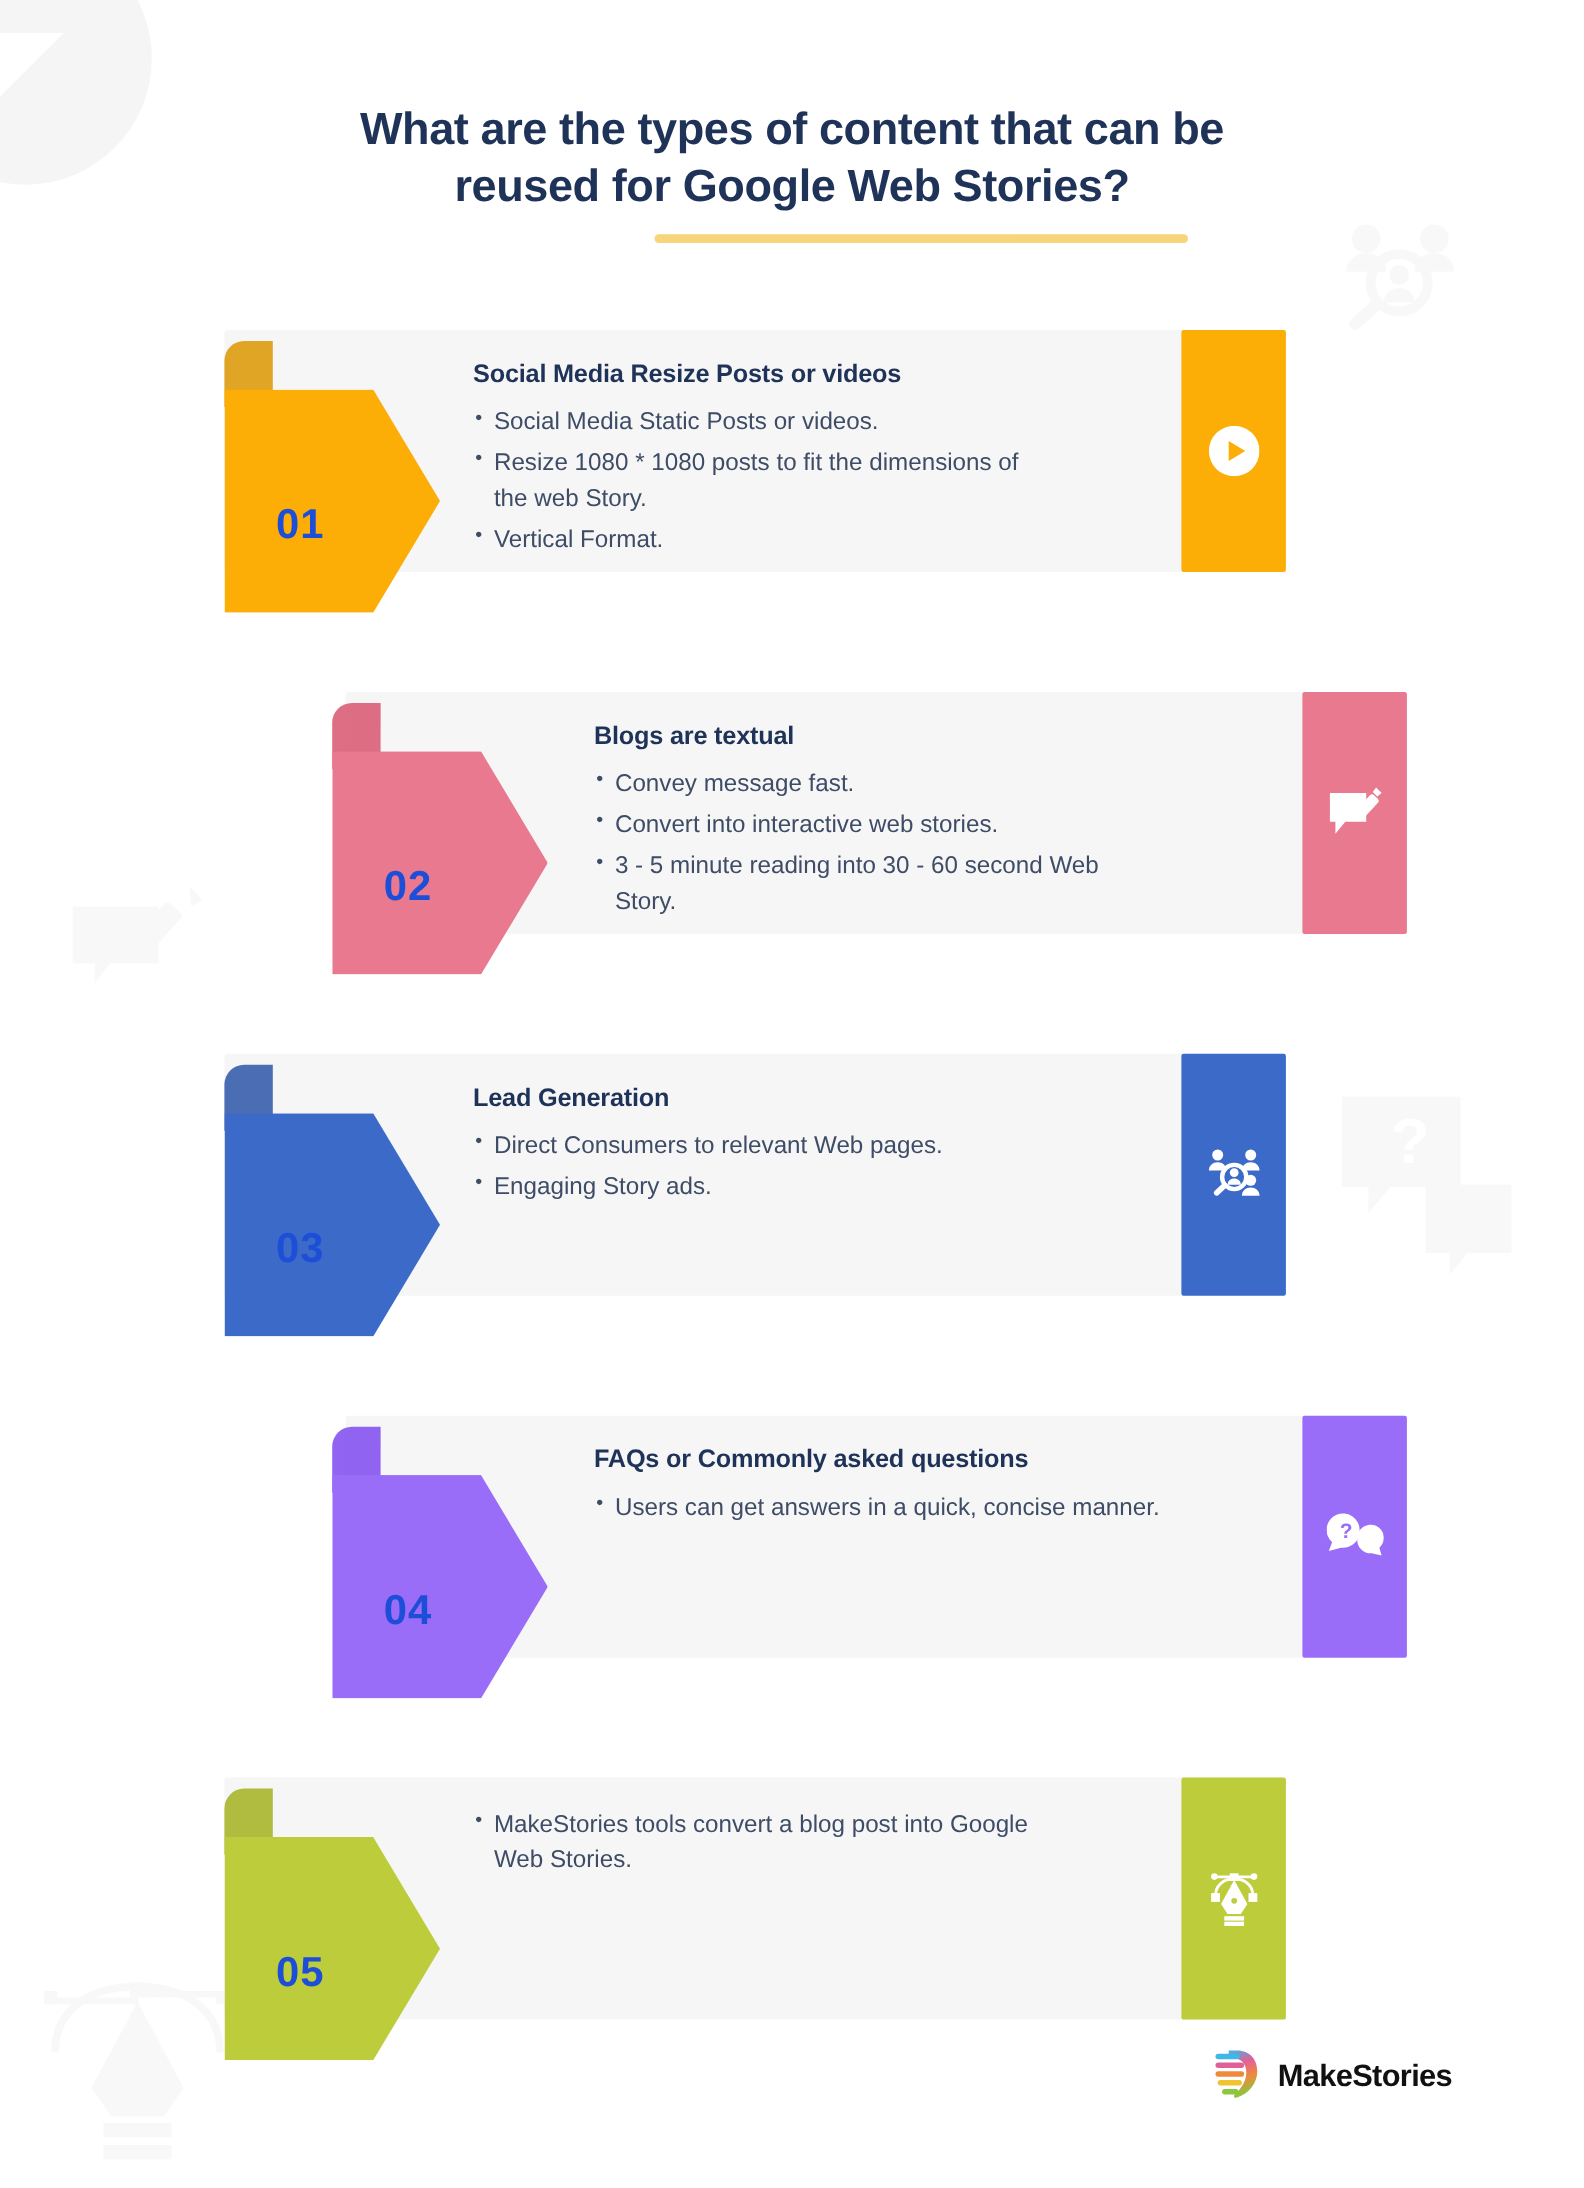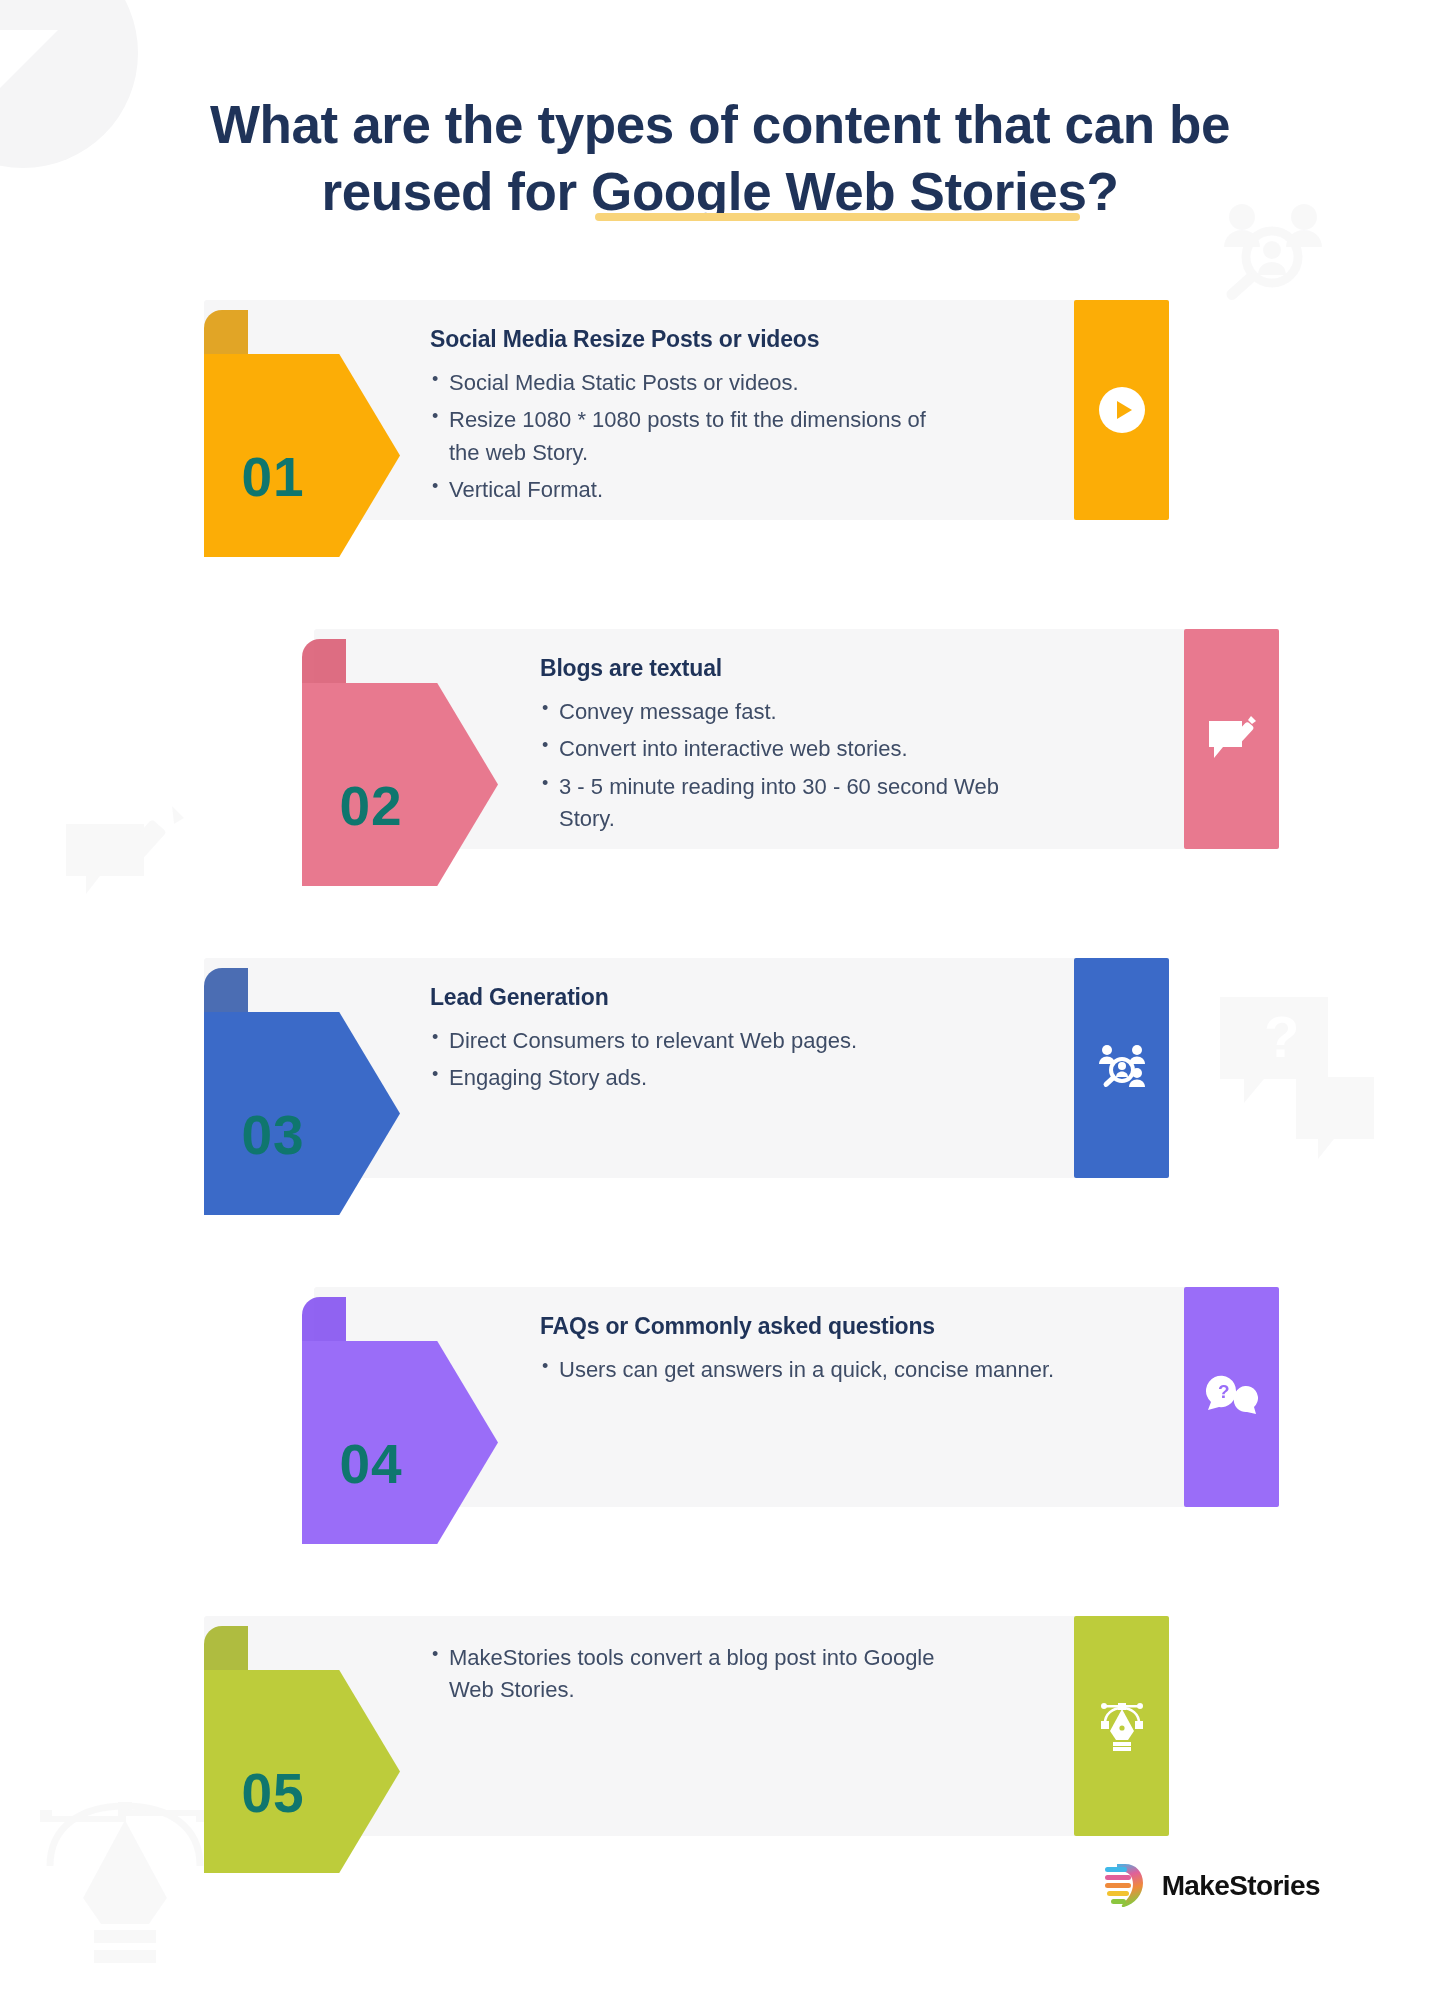--- a/index.html
+++ b/index.html
@@ -40,21 +40,21 @@
   .wm-mr { top: 985px; right: 58px; width: 170px; height: 185px; opacity: .55; }
   .wm-bl { top: 1780px; left: 20px; width: 210px; height: 210px; opacity: .55; }
 
   
   .title-wrap {
     position: absolute;
     top: 92px; left: 0; width: 1440px;
     text-align: center;
   }
   .title {
-    font-size: 53px;
+    font-size: 41px;
     line-height: 1.26;
     font-weight: bold;
     color: #1f3359;
     letter-spacing: -0.4px;
     padding: 0 200px;
   }
   .title-underline {
     position: absolute;
     top: 213px;
     left: 595px;
@@ -107,22 +107,22 @@
     top: 44px; left: 0;
     width: 196px;
     height: 203px;
     clip-path: polygon(0% 0%, 69% 0%, 100% 50%, 69% 100%, 0% 100%);
   }
   .badge-num {
     position: absolute;
     top: 44px; left: 0;
     width: 138px; height: 246px;
     display: flex; align-items: center; justify-content: center;
-    color: #0f766e;
-    font-size: 55px;
+    color: #1d4ed8;
+    font-size: 38px;
     font-weight: bold;
     letter-spacing: 1px;
   }
 
   
   .card-text { position: absolute; top: 26px; }
   .card.left  .card-text { left: 430px; width: 520px; }
   .card.right .card-text { left: 540px; width: 520px; }
 
   .card-heading {

